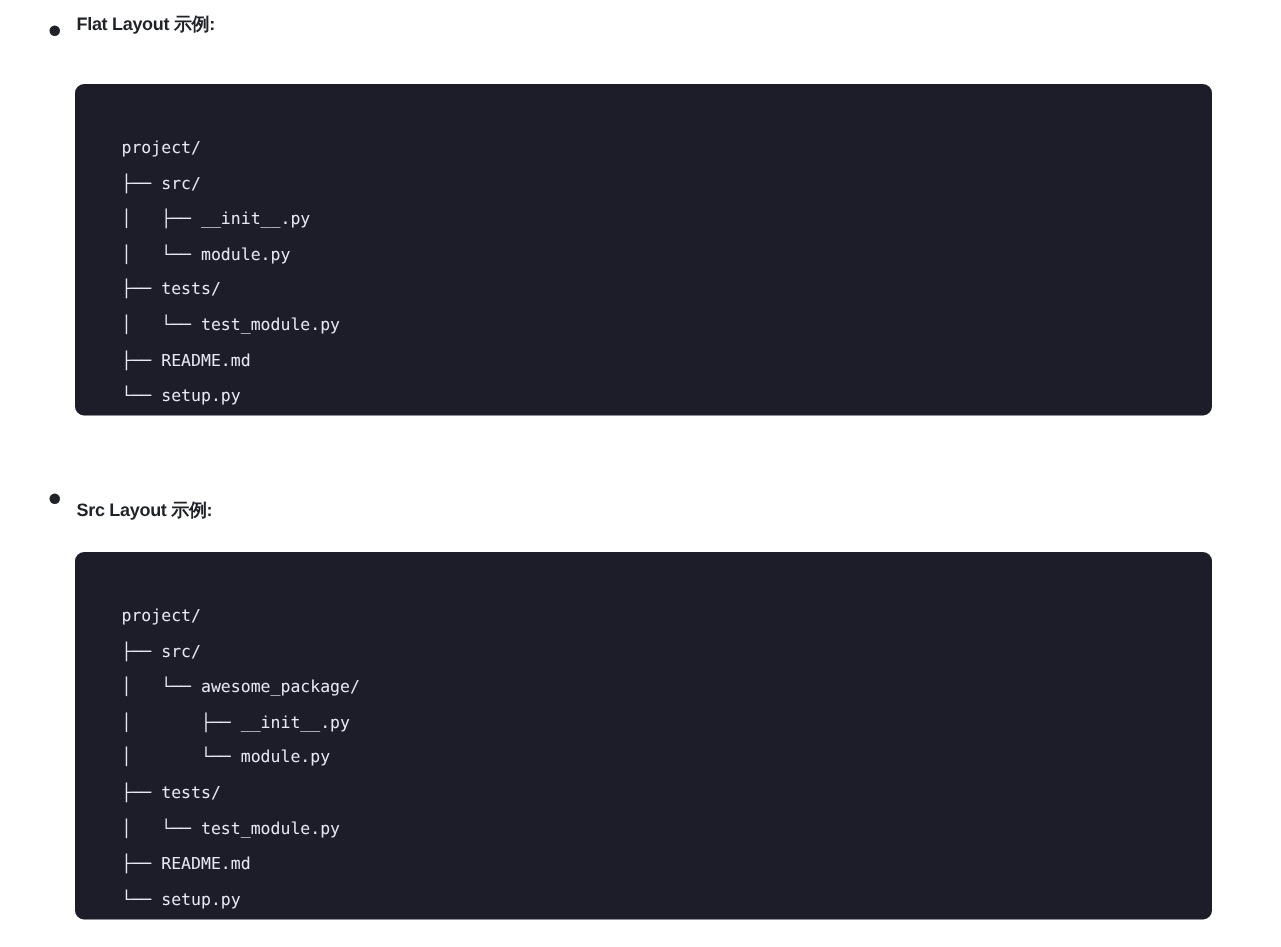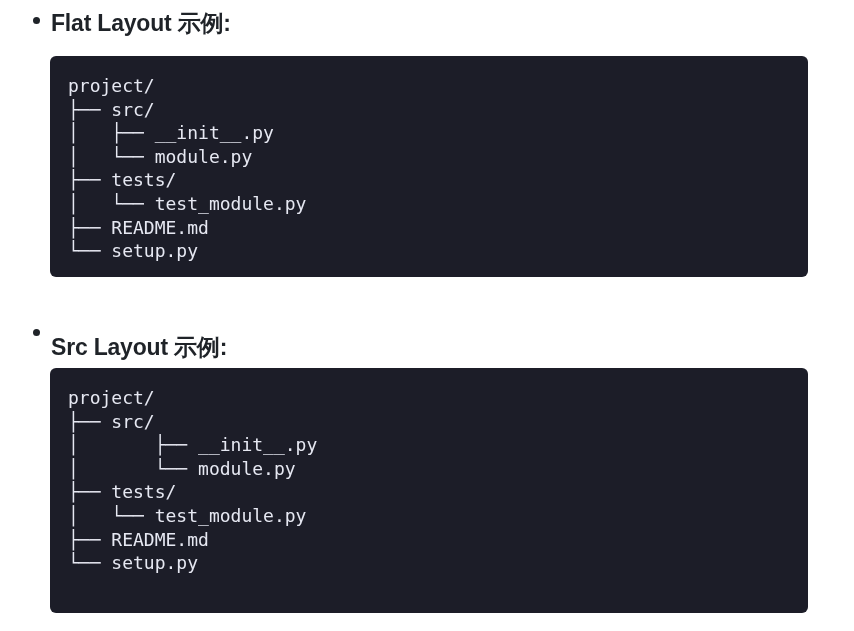--- a/index.html
+++ b/index.html
@@ -1,32 +1,32 @@
 <!DOCTYPE html>
 <html><head>
 <meta charset="utf-8">
 <style>
   html, body { margin: 0; padding: 0; background: #ffffff; }
   body { width: 854px; height: 631px; overflow: hidden; position: relative; font-family: "Liberation Sans", "DejaVu Sans", sans-serif; }
-  .heading { position: absolute; left: 51px; font-size: 23px; font-weight: bold; color: #1f2328; white-space: nowrap; letter-spacing: -0.2px; }
+  .heading { position: absolute; left: 51px; font-size: 12px; font-weight: bold; color: #1f2328; white-space: nowrap; letter-spacing: -0.2px; }
   .bullet { position: absolute; left: 33px; width: 7px; height: 7px; border-radius: 50%; background: #1f2328; }
   .code { position: absolute; left: 50px; width: 758px; background: #1c1d28; border-radius: 6px; box-sizing: border-box; padding: 17px 0 0 17px; }
-  .code pre { margin: 1px; font-family: "DejaVu Sans Mono", "Liberation Mono", monospace; font-size: 18px; line-height: 23.6px; color: #e6e8f2; white-space: pre; }
+  .code pre { margin: 14px; font-family: "DejaVu Sans Mono", "Liberation Mono", monospace; font-size: 11px; line-height: 23.6px; color: #e6e8f2; white-space: pre; }
   .line { display: block; }
 </style>
 </head>
 <body>
 
 <div>
   <span class="bullet" style="top:17px;"></span>
   <div class="heading" style="top:8px;">Flat Layout 示例:</div>
   <div class="code" style="top:56px; height:221px;">
     <pre><span class="line">project/</span><span class="line">├── src/</span><span class="line">│   ├── __init__.py</span><span class="line">│   └── module.py</span><span class="line">├── tests/</span><span class="line">│   └── test_module.py</span><span class="line">├── README.md</span><span class="line">└── setup.py</span></pre>
   </div>
 </div>
 
 <div>
   <span class="bullet" style="top:329px;"></span>
   <div class="heading" style="top:332px;">Src Layout 示例:</div>
   <div class="code" style="top:368px; height:245px;">
-    <pre><span class="line">project/</span><span class="line">├── src/</span><span class="line">│       ├── __init__.py</span><span class="line">│       └── module.py</span><span class="line">├── tests/</span><span class="line">│   └── test_module.py</span><span class="line">├── README.md</span><span class="line">└── setup.py</span></pre>
+    <pre><span class="line">project/</span><span class="line">├── src/</span><span class="line">│   └── awesome_package/</span><span class="line">│       ├── __init__.py</span><span class="line">│       └── module.py</span><span class="line">├── tests/</span><span class="line">│   └── test_module.py</span><span class="line">├── README.md</span><span class="line">└── setup.py</span></pre>
   </div>
 </div>
 
 </body></html>

